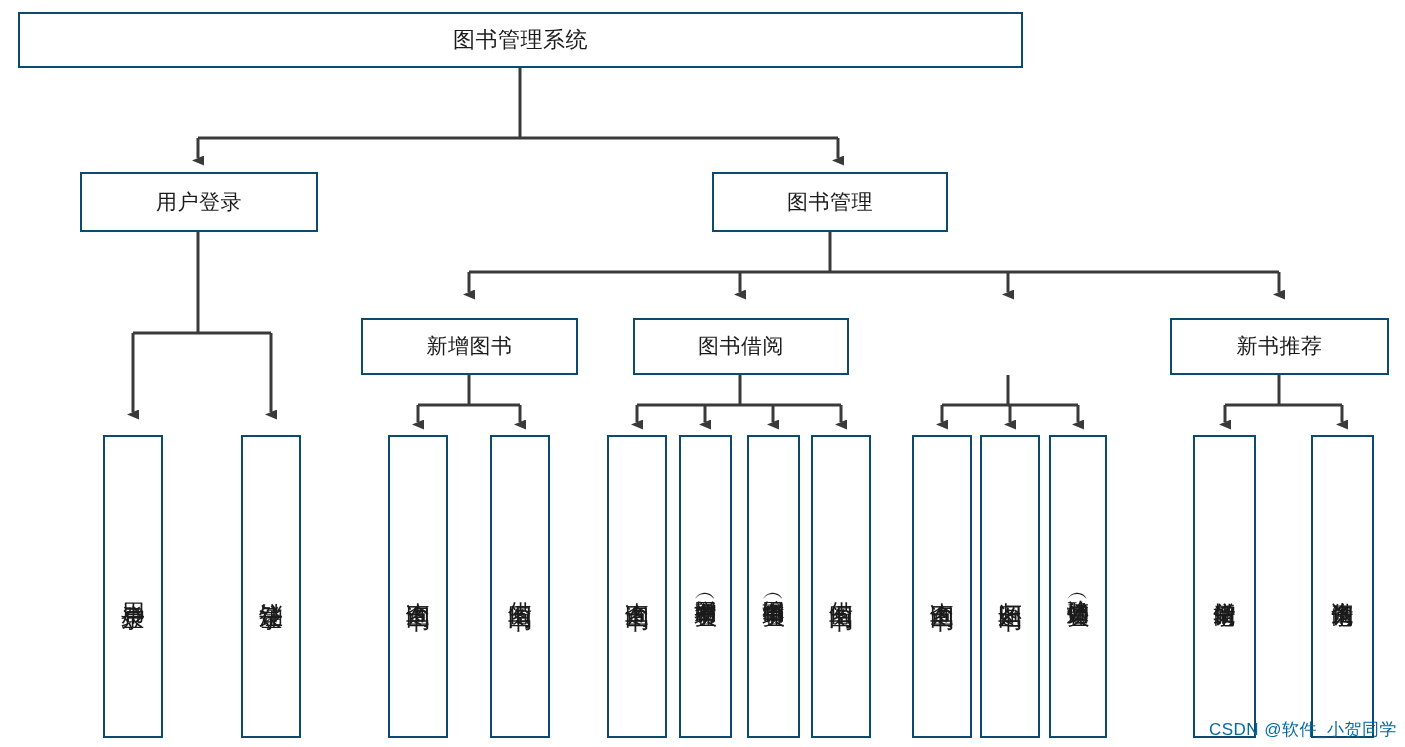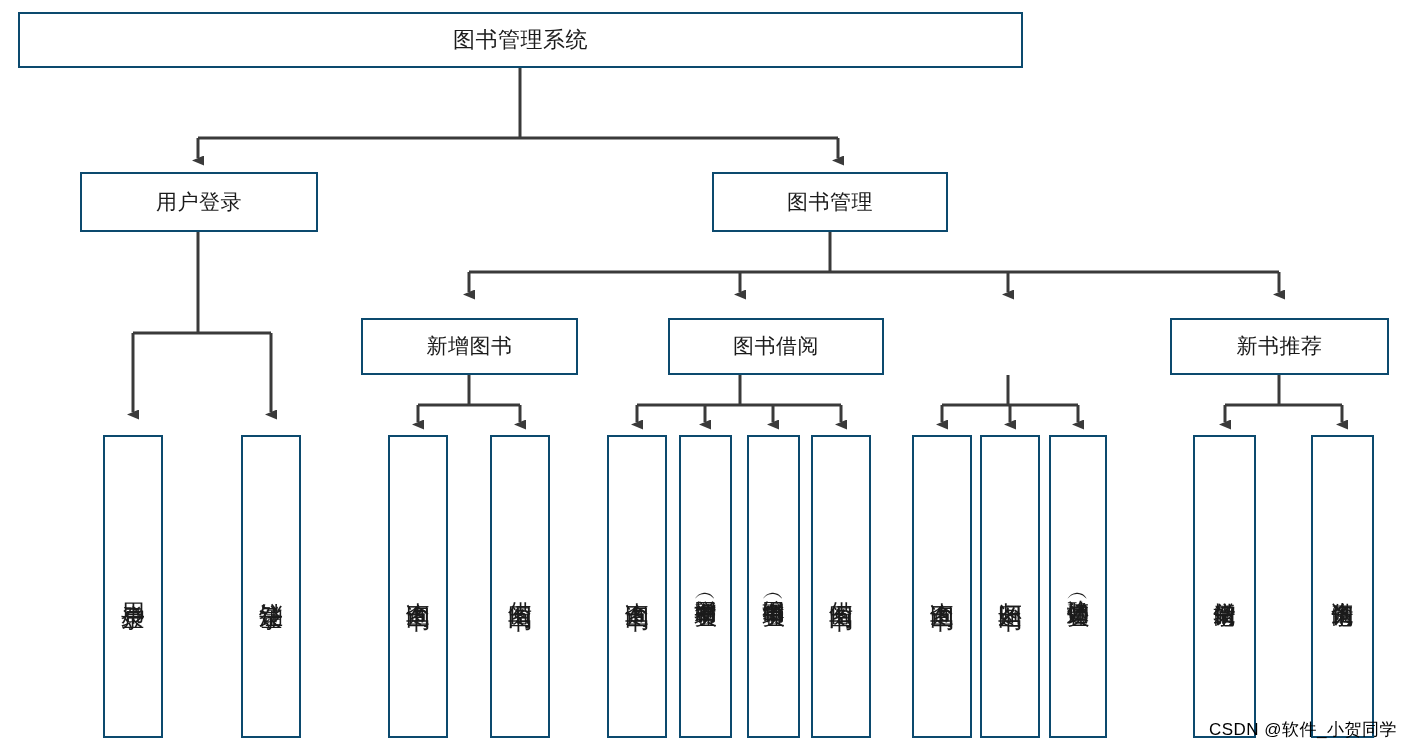--- a/index.html
+++ b/index.html
@@ -57,21 +57,21 @@
     font-size: 24px;
     letter-spacing: 2px;
     line-height: 1;
   }
   .v-node.small .lbl { font-size: 22px; letter-spacing: 1px; }
   .watermark {
     position: absolute;
     right: 8px;
     bottom: 6px;
     font-size: 17px;
-    color: #000000;
+    color: #0369a1;
     letter-spacing: 0.5px;
     white-space: nowrap;
   }
 </style>
 </head>
 <body>
 
 <div id="canvas">
 
   <svg class="edges" viewBox="0 0 1405 747" xmlns="http://www.w3.org/2000/svg">
@@ -133,21 +133,21 @@
   </div>
 
   <div class="node h-node" style="left:712px; top:172px; width:236px; height:60px;">
     <span class="lbl">图书管理</span>
   </div>
 
   <div class="node h-node" style="left:361px; top:318px; width:217px; height:57px;">
     <span class="lbl">新增图书</span>
   </div>
 
-  <div class="node h-node" style="left:668px; top:318px; width:216px; height:57px;">
+  <div class="node h-node" style="left:633px; top:318px; width:216px; height:57px;">
     <span class="lbl">图书借阅</span>
   </div>
 
 
   <div class="node h-node" style="left:1170px; top:318px; width:219px; height:57px;">
     <span class="lbl">新书推荐</span>
   </div>
 
   <div class="node v-node" style="left:103px; top:435px; width:60px; height:303px;">
     <span class="lbl">用户登录</span>

